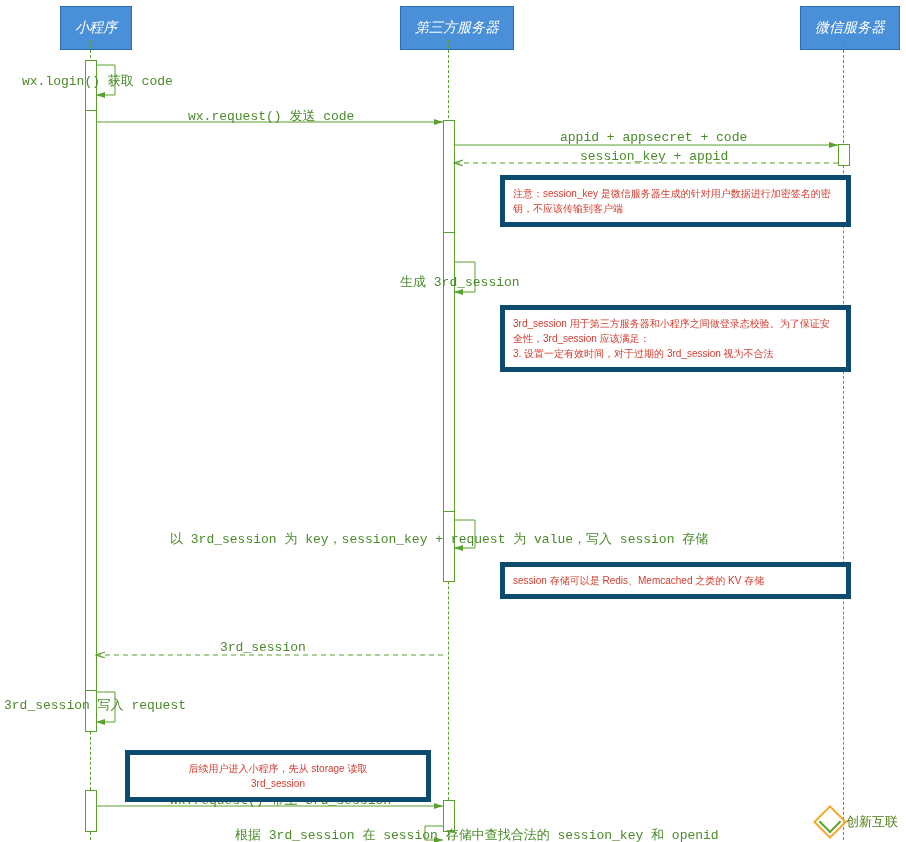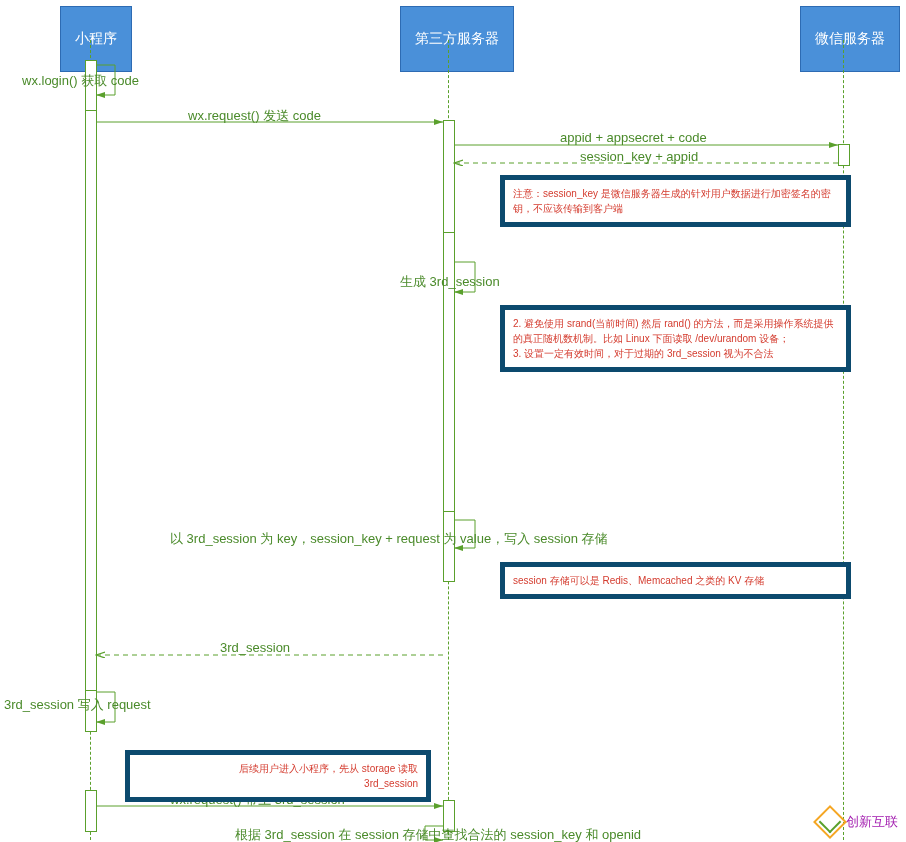--- a/index.html
+++ b/index.html
@@ -10,57 +10,59 @@
     width: 906px;
     height: 842px;
     position: relative;
   }
   .participant {
     position: absolute;
     top: 6px;
     background: #4a90d9;
     border: 1px solid #2d6bb3;
     color: #fff;
-    padding: 23px 14px;
+    padding: 12px 14px;
     text-align: center;
     font-size: 14px;
+    font-style: italic;
   }
   .lifeline {
     position: absolute;
     top: 40px;
     width: 0;
     border-left: 1px dashed #5aa02c;
     height: 800px;
   }
   .activation {
     position: absolute;
     width: 10px;
     background: #fff;
     border: 1px solid #5aa02c;
   }
   .msg-label {
     position: absolute;
     color: #4a8a2a;
     white-space: nowrap;
     text-align: center;
+    font-family: Liberation Mono, monospace;
   }
   .note-box {
     position: absolute;
     border: 5px solid #0c4a6e;
     background: #fff;
     color: #d43c2f;
     padding: 6px 8px;
     font-size: 10px;
     line-height: 1.5;
   }
   .watermark {
     position: absolute;
     right: 8px;
     bottom: 8px;
-    color: #a21caf;
+    color: #4d7c0f;
     font-size: 13px;
     display: flex;
     align-items: center;
     gap: 4px;
   }
   .watermark-icon {
     width: 20px; height: 20px;
     border: 2px solid #f5a623;
     transform: rotate(45deg);
     position: relative;
@@ -140,29 +142,29 @@
 <div class="msg-label" style="left:220px; top:640px">3rd_session</div>
 <div class="msg-label" style="left:4px; top:696px">3rd_session 写入 request</div>
 <div class="msg-label" style="left:170px; top:791px">wx.request() 带上 3rd_session</div>
 <div class="msg-label" style="left:235px; top:826px">根据 3rd_session 在 session 存储中查找合法的 session_key 和 openid</div>
 
 <div class="note-box" style="left:500px; top:175px; width:325px">
   <span>注意：session_key 是微信服务器生成的针对用户数据进行加密签名的密钥，不应该传输到客户端</span>
 </div>
 
 <div class="note-box" style="left:500px; top:305px; width:325px">
-  <div>2. 避免使用 srand(当前时间) 然后 rand() 的方法，而是采用操作系统提供的真正随机数机制。比如 Linux 下面读取 /dev/urandom 设备；</div>
+  <div>3rd_session 用于第三方服务器和小程序之间做登录态校验。为了保证安全性，3rd_session 应该满足：</div>
   <div>3. 设置一定有效时间，对于过期的 3rd_session 视为不合法</div>
 </div>
 
 <div class="note-box" style="left:500px; top:562px; width:325px">
   <span>session 存储可以是 Redis、Memcached 之类的 KV 存储</span>
 </div>
 
-<div class="note-box" style="left:125px; top:750px; width:280px; text-align:right">
+<div class="note-box" style="left:125px; top:750px; width:280px; text-align:center">
   <div>后续用户进入小程序，先从 storage 读取</div>
   <div>3rd_session</div>
 </div>
 
 <div class="watermark">
   <span class="watermark-icon"></span>
   <span>创新互联</span>
 </div>
 
 </body></html>

